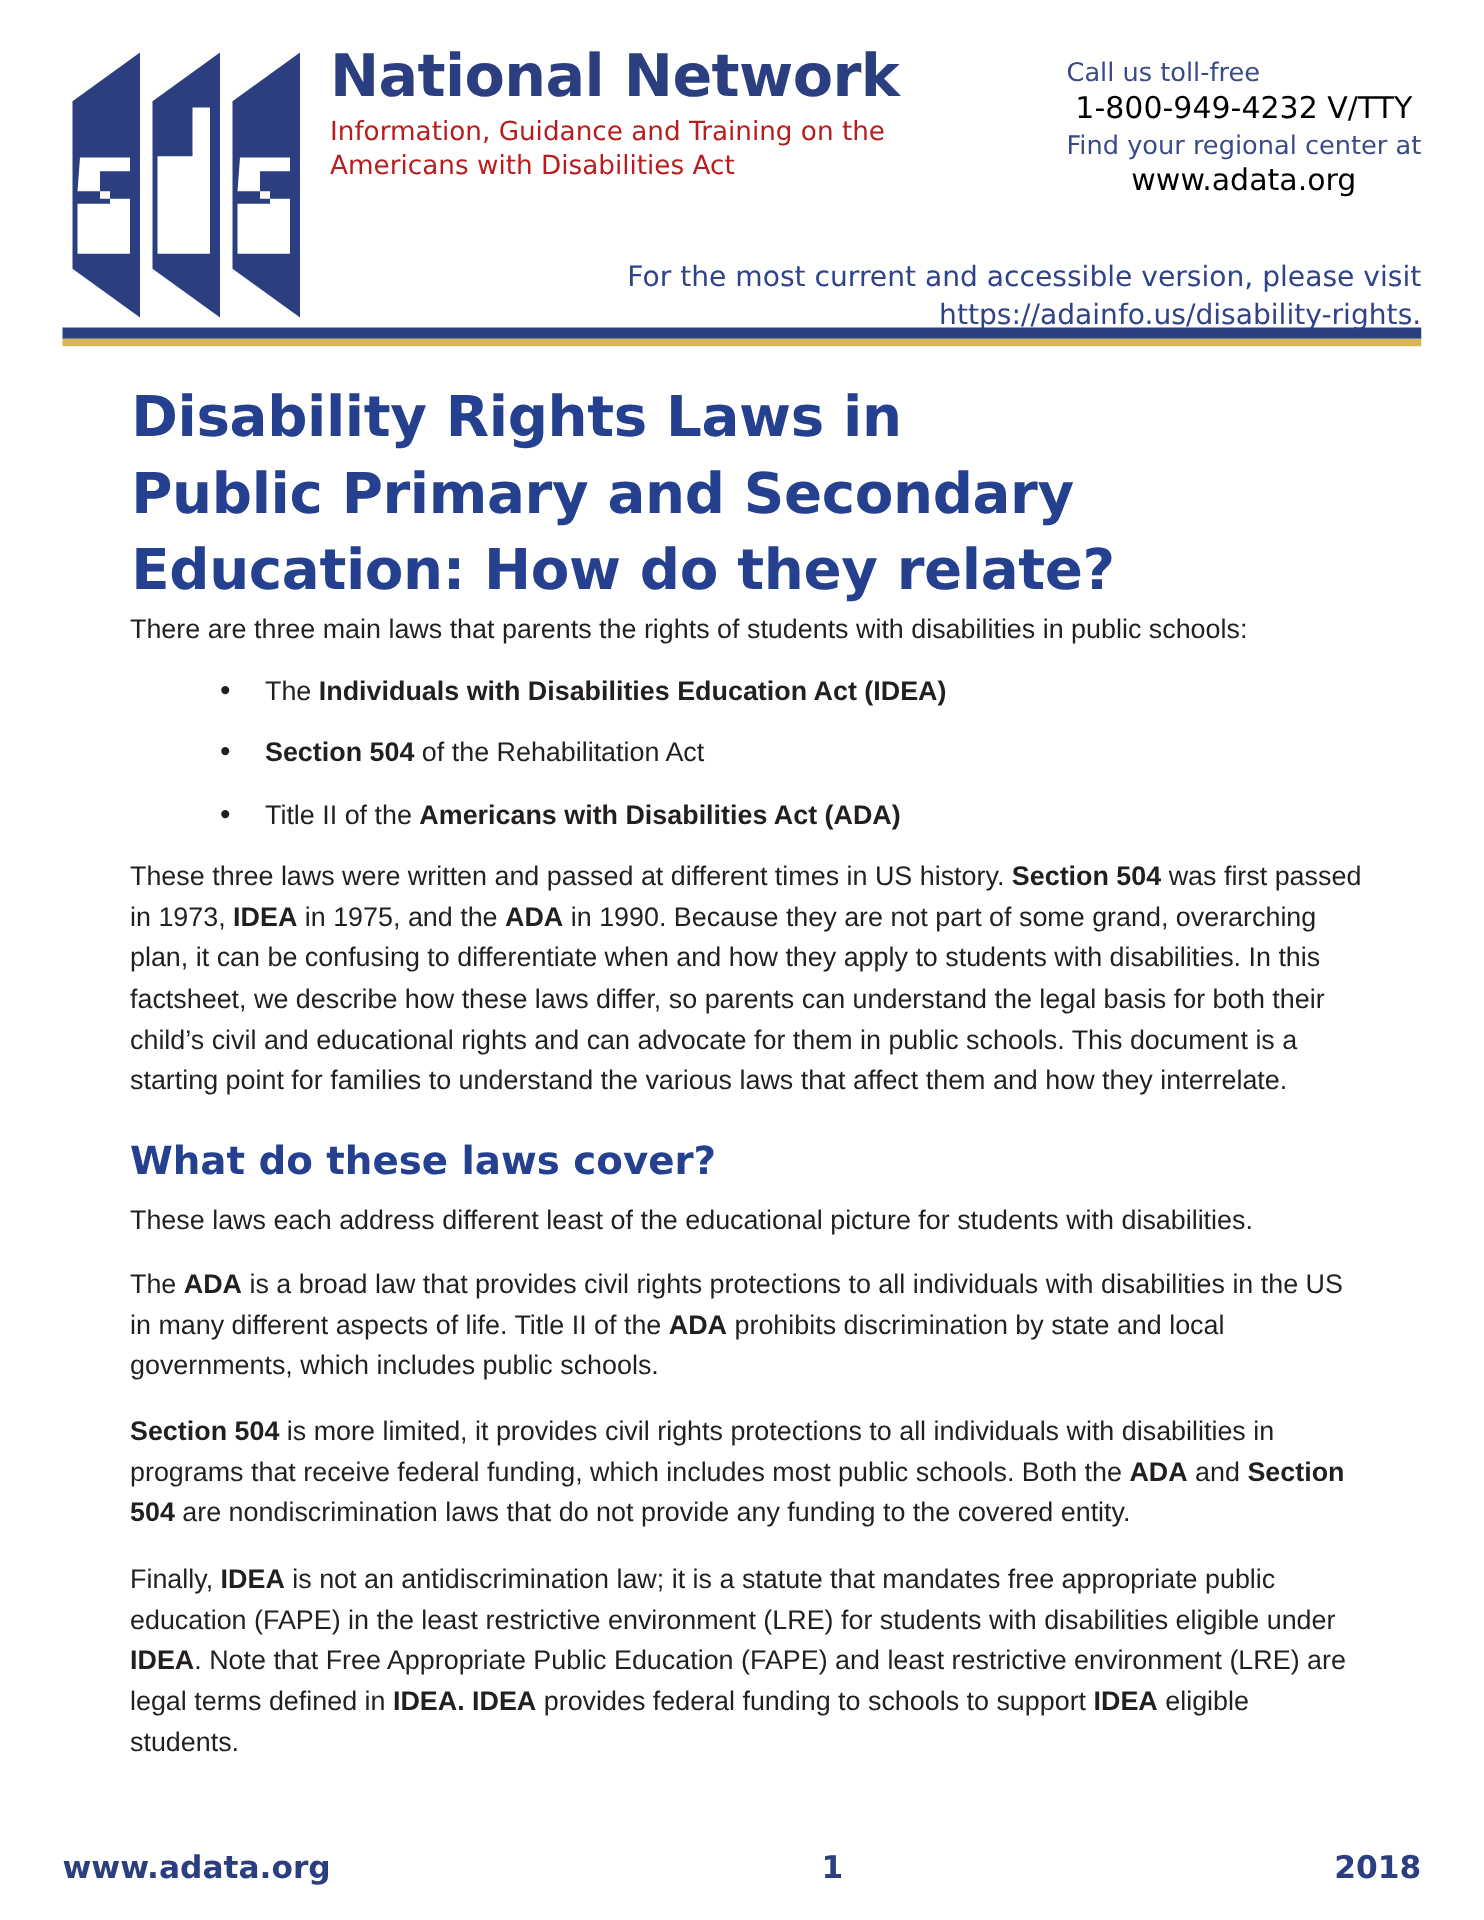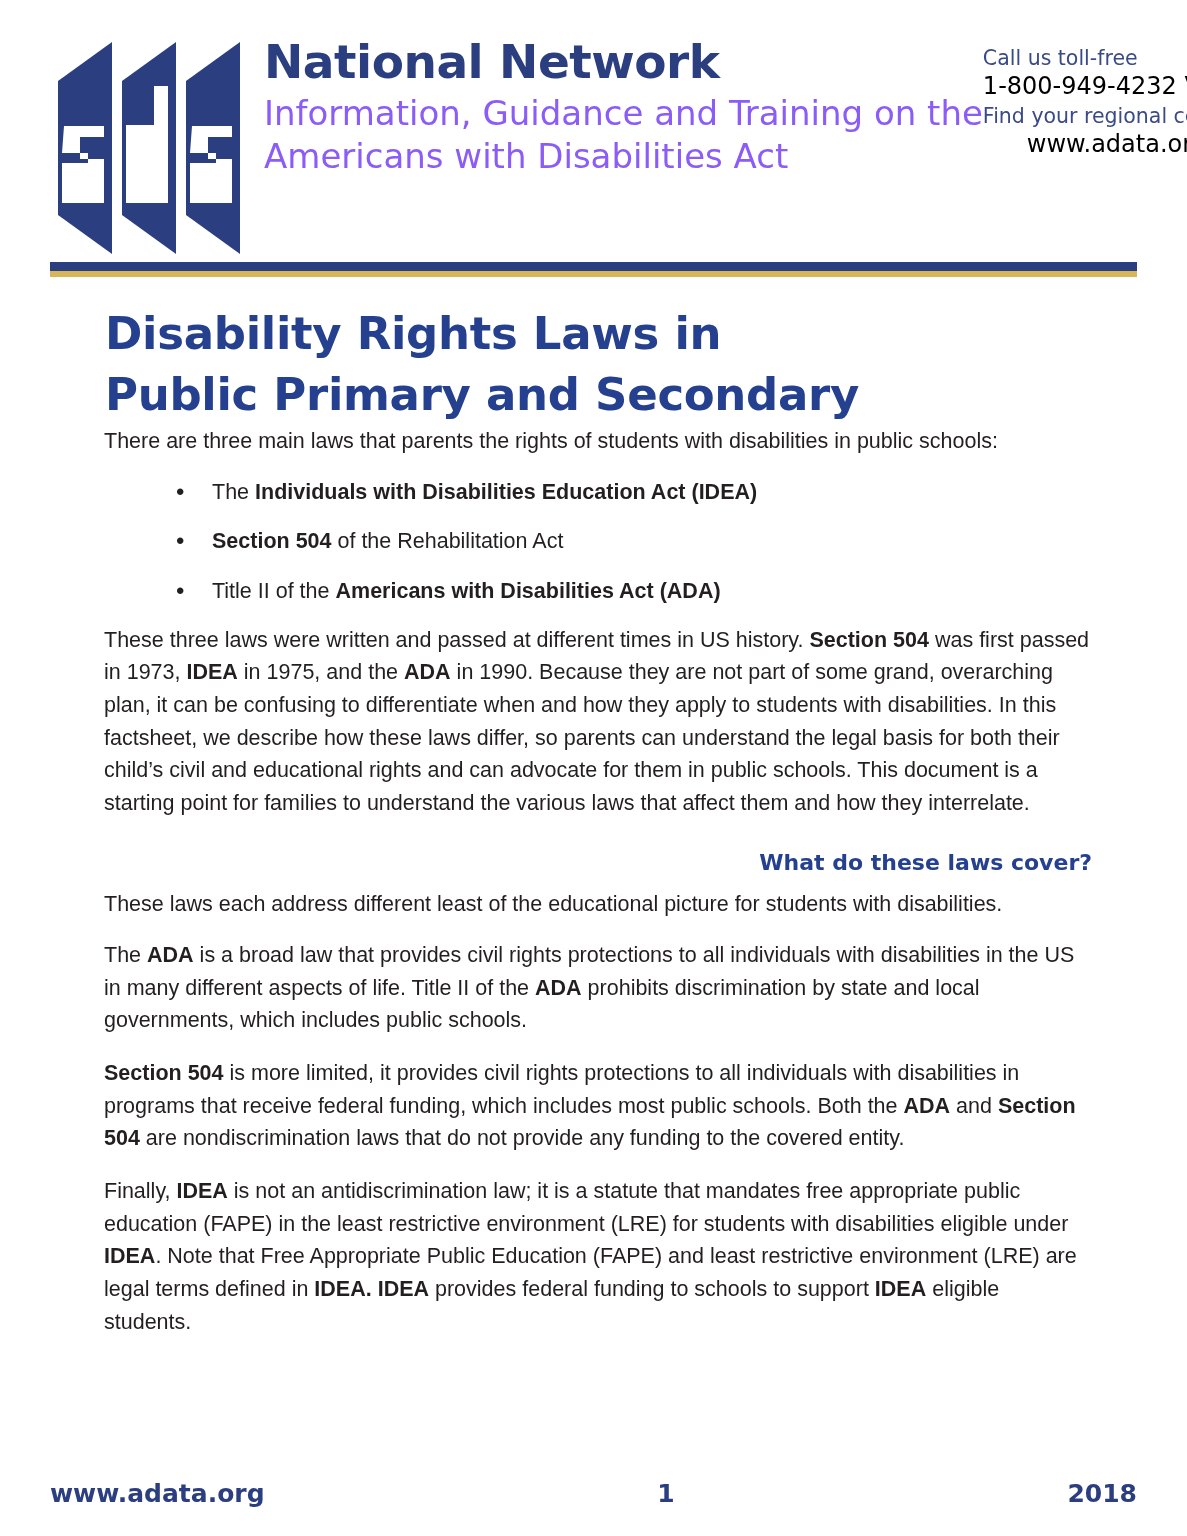--- a/index.html
+++ b/index.html
@@ -60,23 +60,23 @@
     font-family: "DejaVu Sans", sans-serif;
     font-size: 47px;
     font-weight: 700;
     color: #2a3e80;
     line-height: 1.02;
     letter-spacing: -0.5px;
     white-space: nowrap;
   }
   .brand-sub {
     font-family: "DejaVu Sans", sans-serif;
-    font-size: 34px;
+    font-size: 21px;
     font-weight: 400;
-    color: #8b5cf6;
+    color: #b91c1c;
     line-height: 1.28;
     margin-top: 6px;
     white-space: nowrap;
   }
 
   .contact-block {
     text-align: left;
     padding-top: 20px;
     min-width: 268px;
   }
@@ -165,26 +165,25 @@
     content: "\2022";
     position: absolute;
     left: 0;
     top: -2px;
     font-size: 24px;
     color: #231f20;
   }
 
   h2.section-head {
     font-family: "DejaVu Sans", sans-serif;
-    font-size: 22px;
+    font-size: 31px;
     font-weight: 700;
     color: #24408e;
     margin: 30px 0 12px 0;
     line-height: 1.2;
-    text-align: right;
   }
 
   
   .footer {
     position: absolute;
     left: 0;
     right: 0;
     bottom: 28px;
     padding: 0 50px;
     display: flex;
@@ -256,30 +255,35 @@
 
       <div class="contact-block">
         <div class="contact-small">Call us toll-free</div>
         <div class="contact-large">1-800-949-4232 V/TTY</div>
         <div class="contact-gap"></div>
         <div class="contact-small">Find your regional center at</div>
         <div class="contact-large">www.adata.org</div>
       </div>
     </div>
 
+    <div class="current-version">
+      <div>For the most current and accessible version, please visit</div>
+      <div>https://adainfo.us/disability-rights.</div>
+    </div>
   </div>
 
   <div class="rule-wrap">
     <div class="rule-blue"></div>
     <div class="rule-gold"></div>
   </div>
 
   <h1 class="doc-title">
     <div>Disability Rights Laws in</div>
     <div>Public Primary and Secondary</div>
+    <div>Education: How do they relate?</div>
   </h1>
 
   <div class="content">
 
 
     <p class="tight">There are three main laws that parents the rights of students with disabilities in public schools:</p>
 
     <ul class="law-list">
       <li>
         <span>The </span><b>Individuals with Disabilities Education Act (IDEA)</b><span></span>

